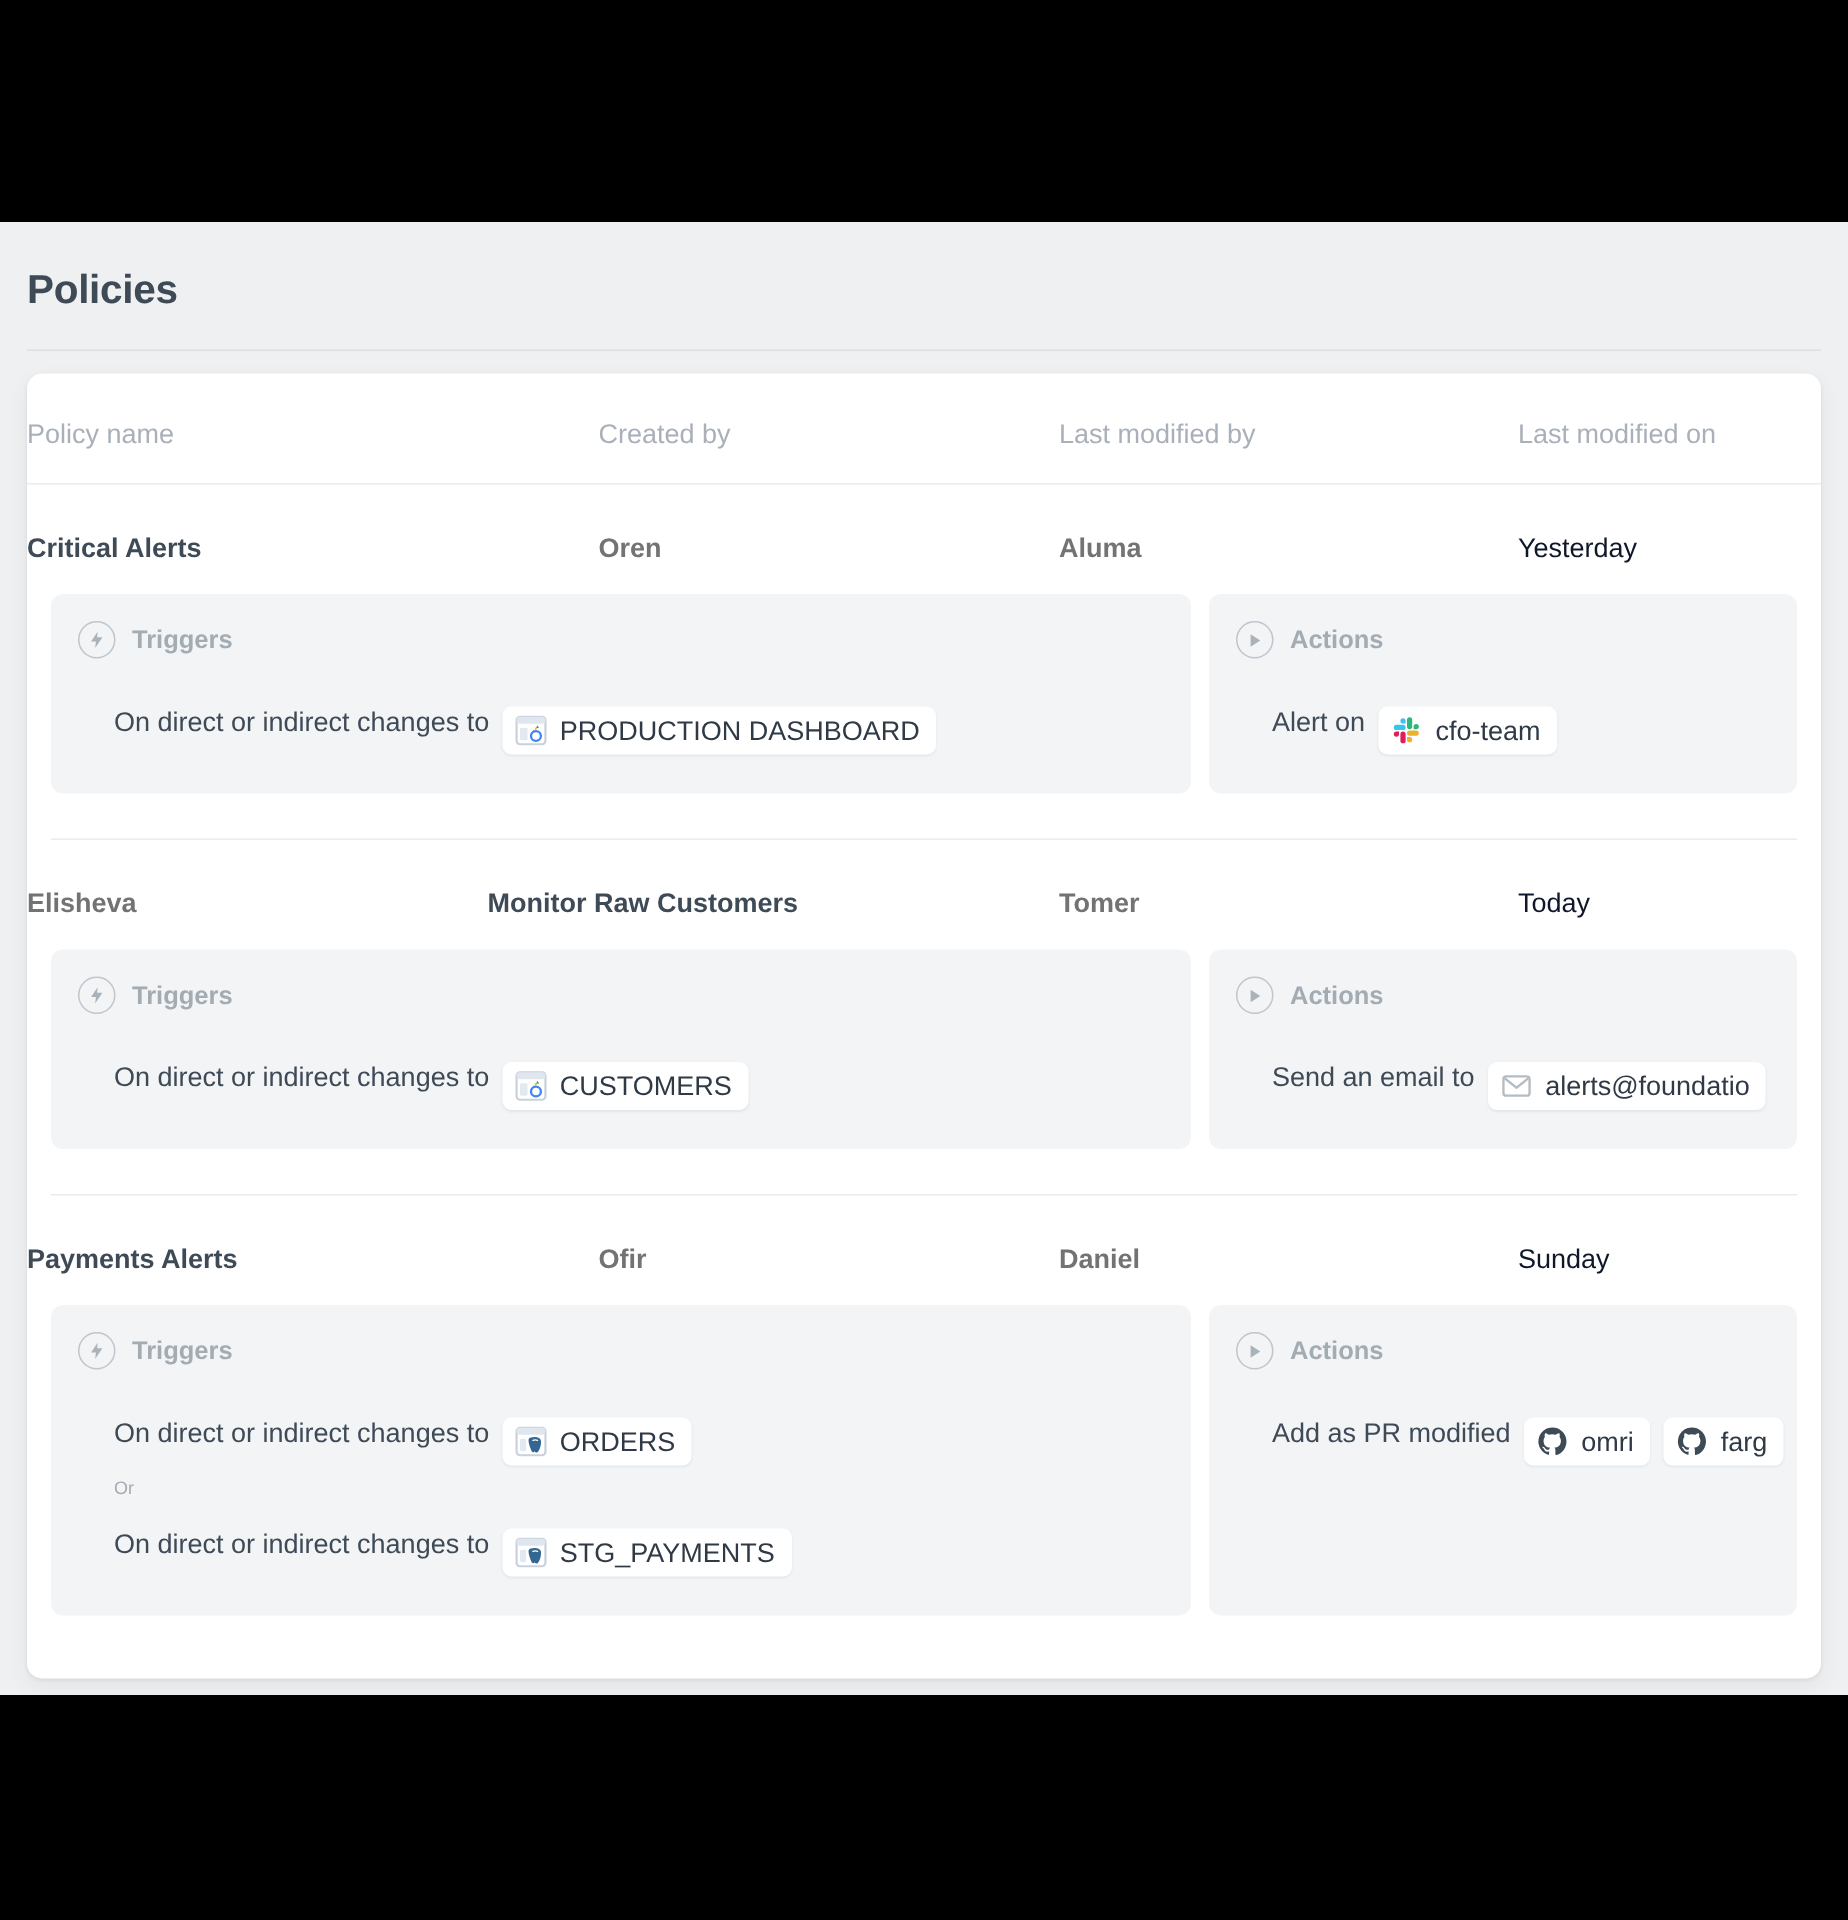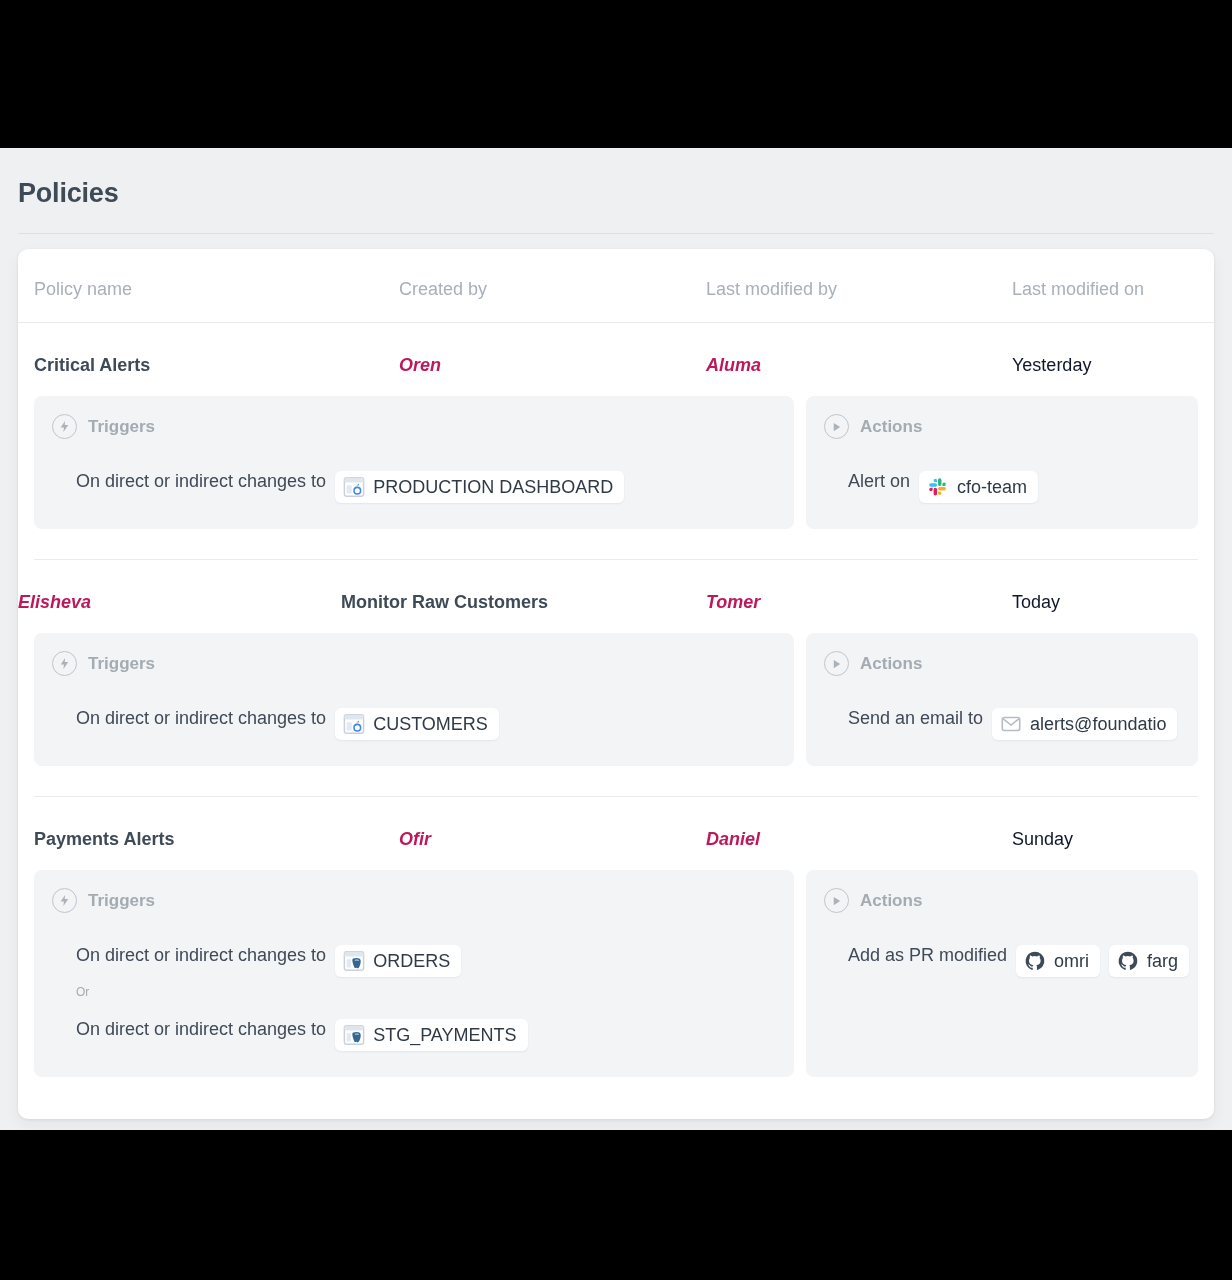--- a/index.html
+++ b/index.html
@@ -40,35 +40,35 @@
     display: flex;
     padding: 30px 0 0 0;
     border-bottom: 1px solid #e9ebee;
   }
   .th {
     font-size: 18px;
     color: #a9b0b9;
     font-weight: normal;
     padding-bottom: 22px;
   }
-  .col1 { width: 381px; padding-left: 16px; }
+  .col1 { width: 381px; padding-left: 0; }
   .col2 { width: 307px; }
   .col3 { width: 306px; }
   .col4 { flex: 1; }
 
   .policy-row { padding: 0; }
   .row-divider { height: 1px; background: #e9ebee; margin: 0 16px; }
 
   .row-meta {
     display: flex;
     padding: 32px 0 0 0;
   }
   .meta-cell { font-size: 18px; }
   .meta-name { font-weight: bold; color: #3f4a57; }
-  .meta-person { font-weight: bold; color: #be185d; font-style: italic; }
+  .meta-person { font-weight: bold; color: #737373; }
   .meta-date { color: #0f172a; }
 
   .panels {
     display: flex;
     gap: 12px;
     padding: 20px 16px 30px 16px;
   }
   .panel {
     background: #f2f4f6;
     border-radius: 8px;

